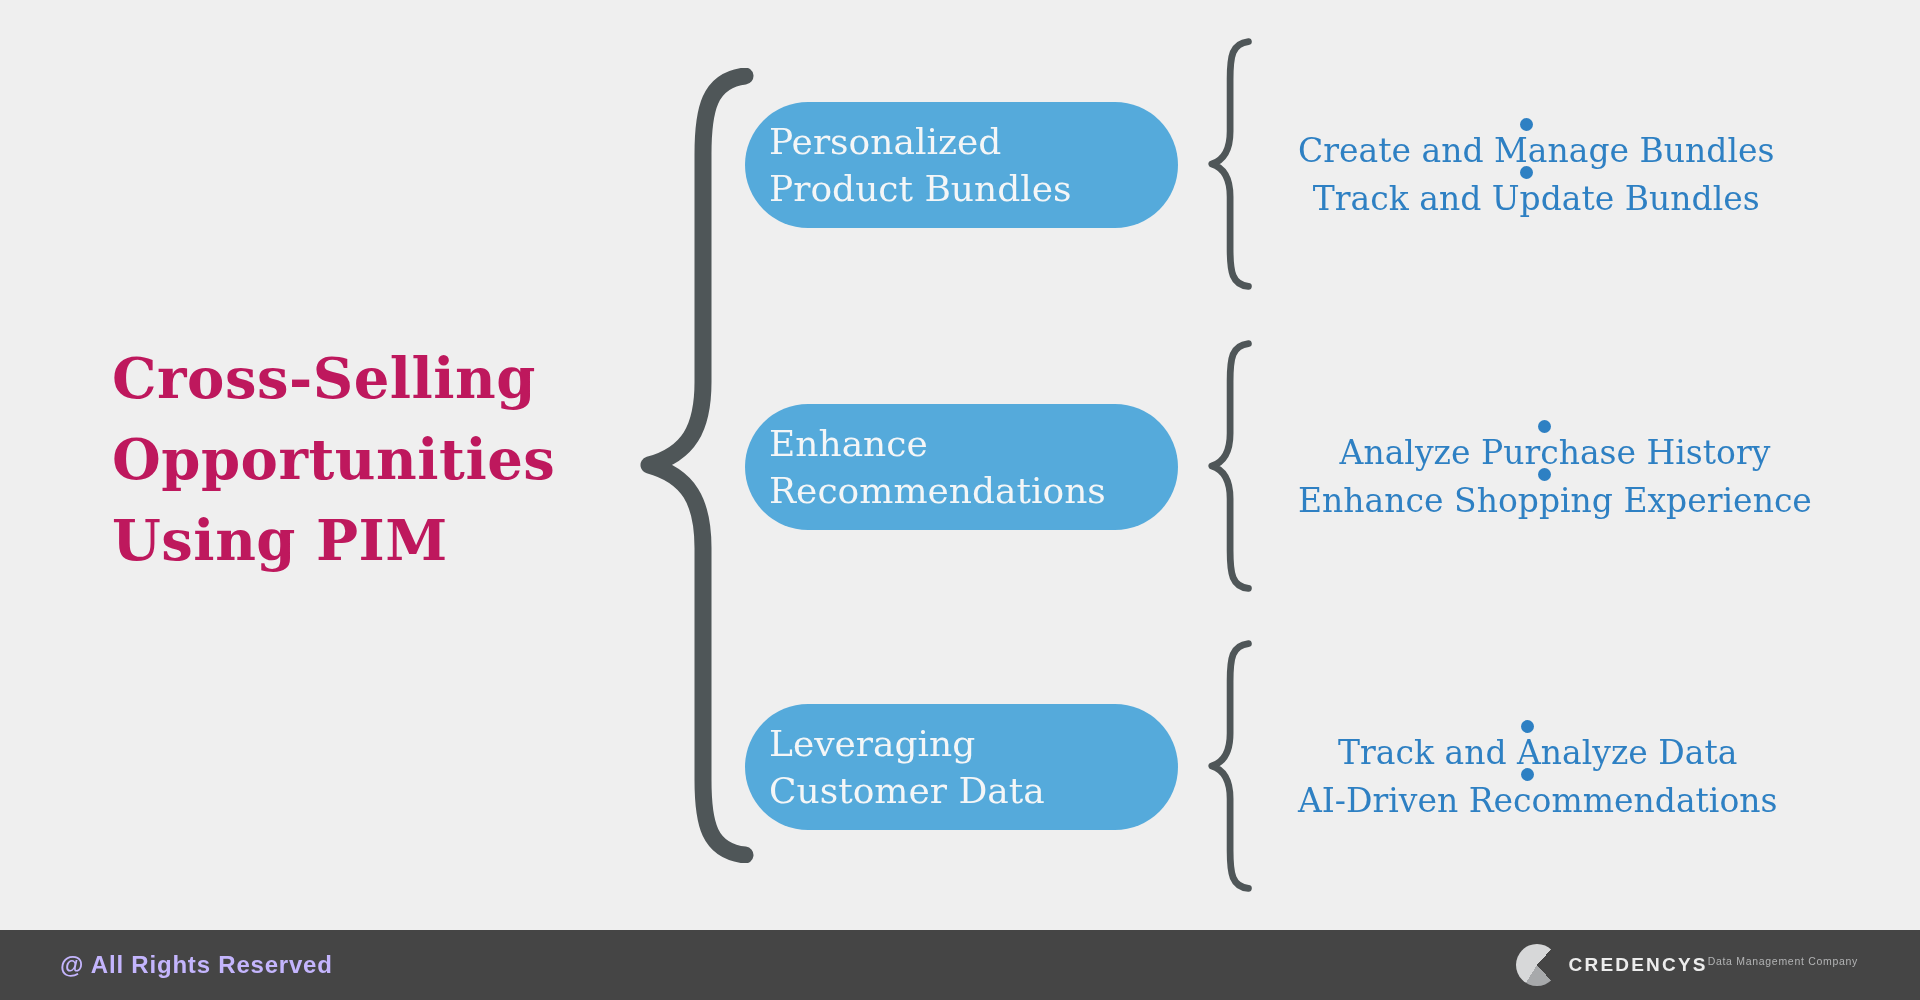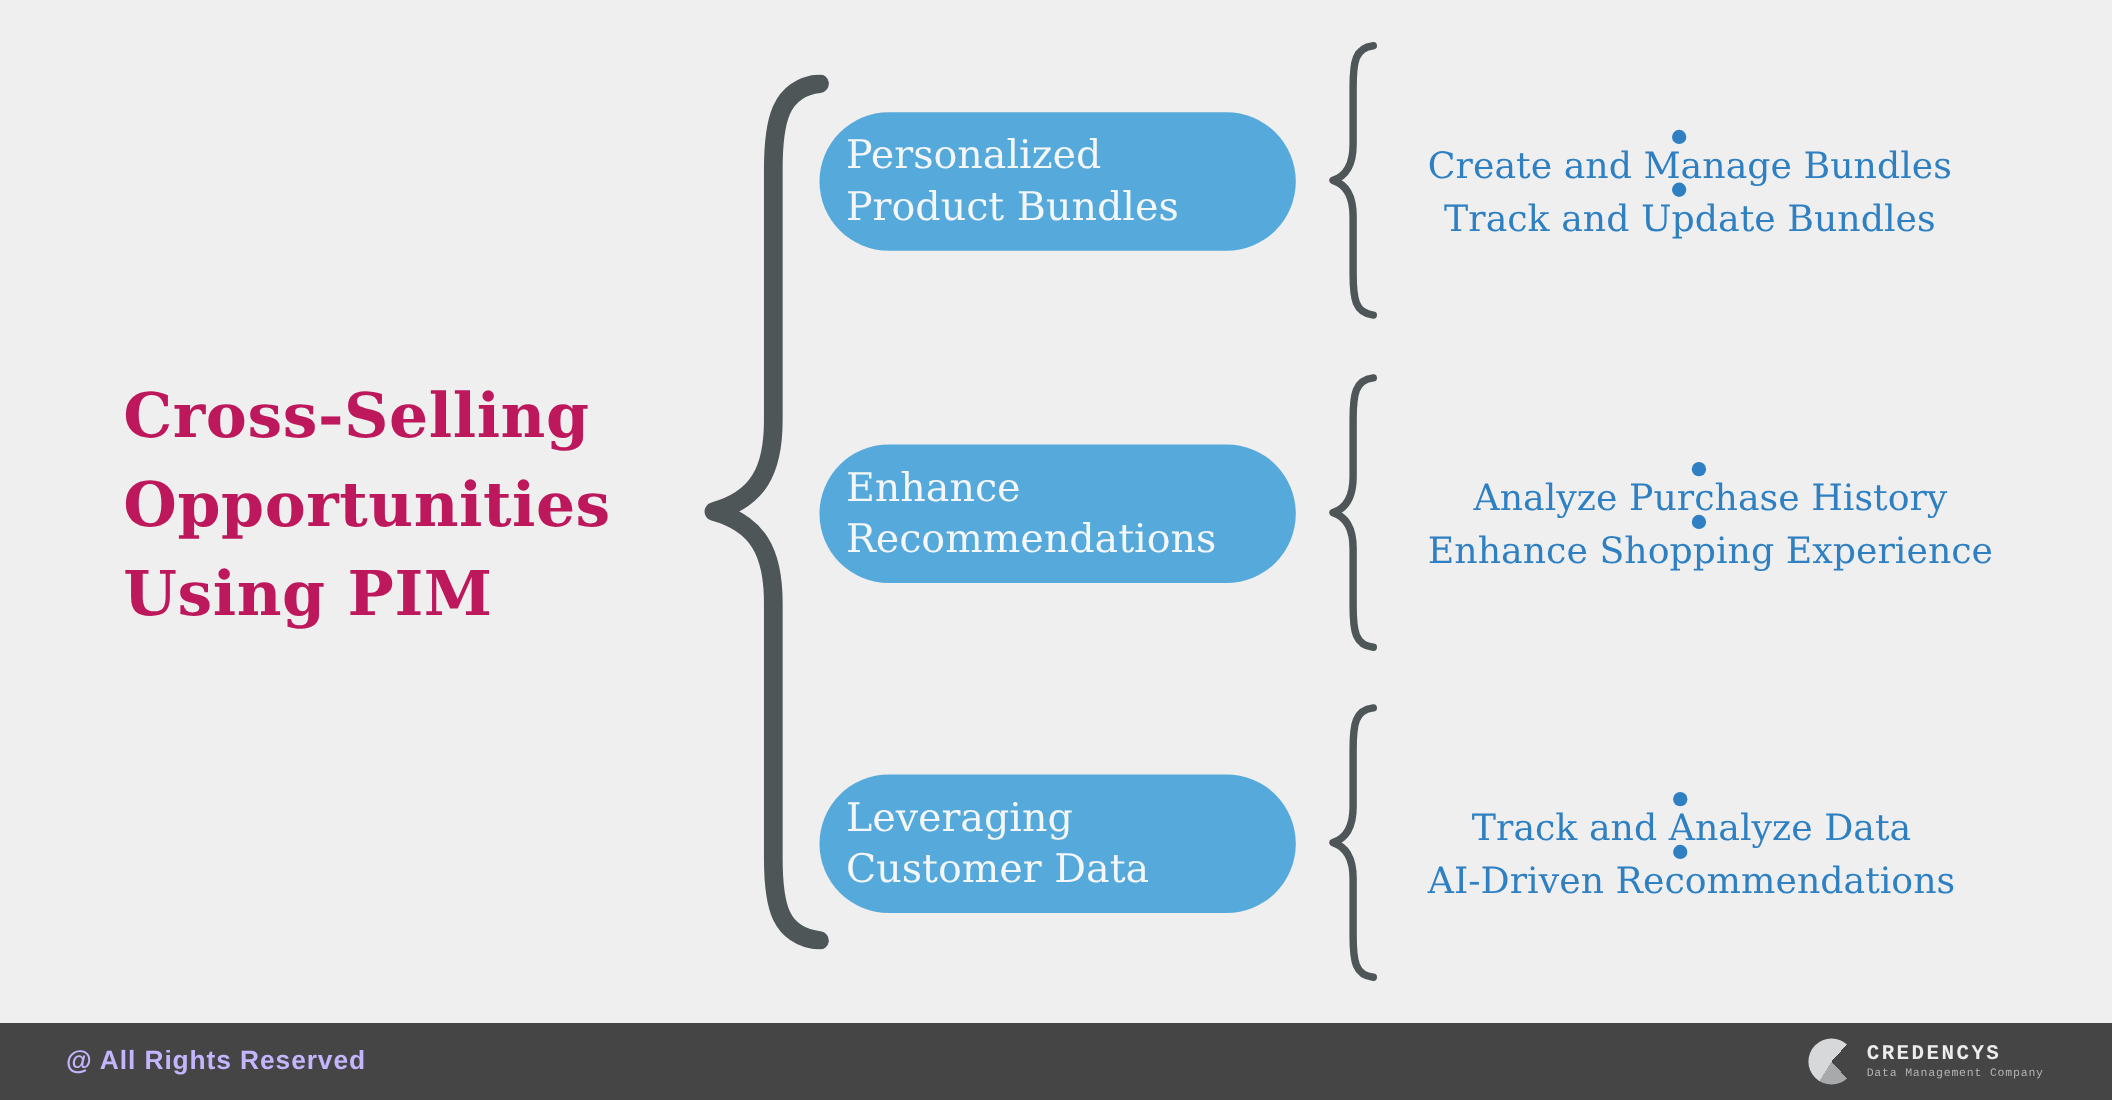--- a/index.html
+++ b/index.html
@@ -124,21 +124,21 @@
     height: 42px;
     border-radius: 50%;
     background: conic-gradient(
       from 0deg,
       #d7d8d9 0deg 42deg,
       #454545 42deg 138deg,
       #a7a9ab 138deg 212deg,
       #d7d8d9 212deg 360deg
     );
   }
-  .brand-text { display: flex; flex-direction: column; font-family: Liberation Mono, monospace; }
+  .brand-text { display: flex; flex-direction: row; }
   .brand-name {
     color: #ececec;
     font-size: 19px;
     font-weight: 700;
     letter-spacing: 2.2px;
     line-height: 22px;
   }
   .brand-tagline {
     color: #b3b4b5;
     font-size: 10.5px;

